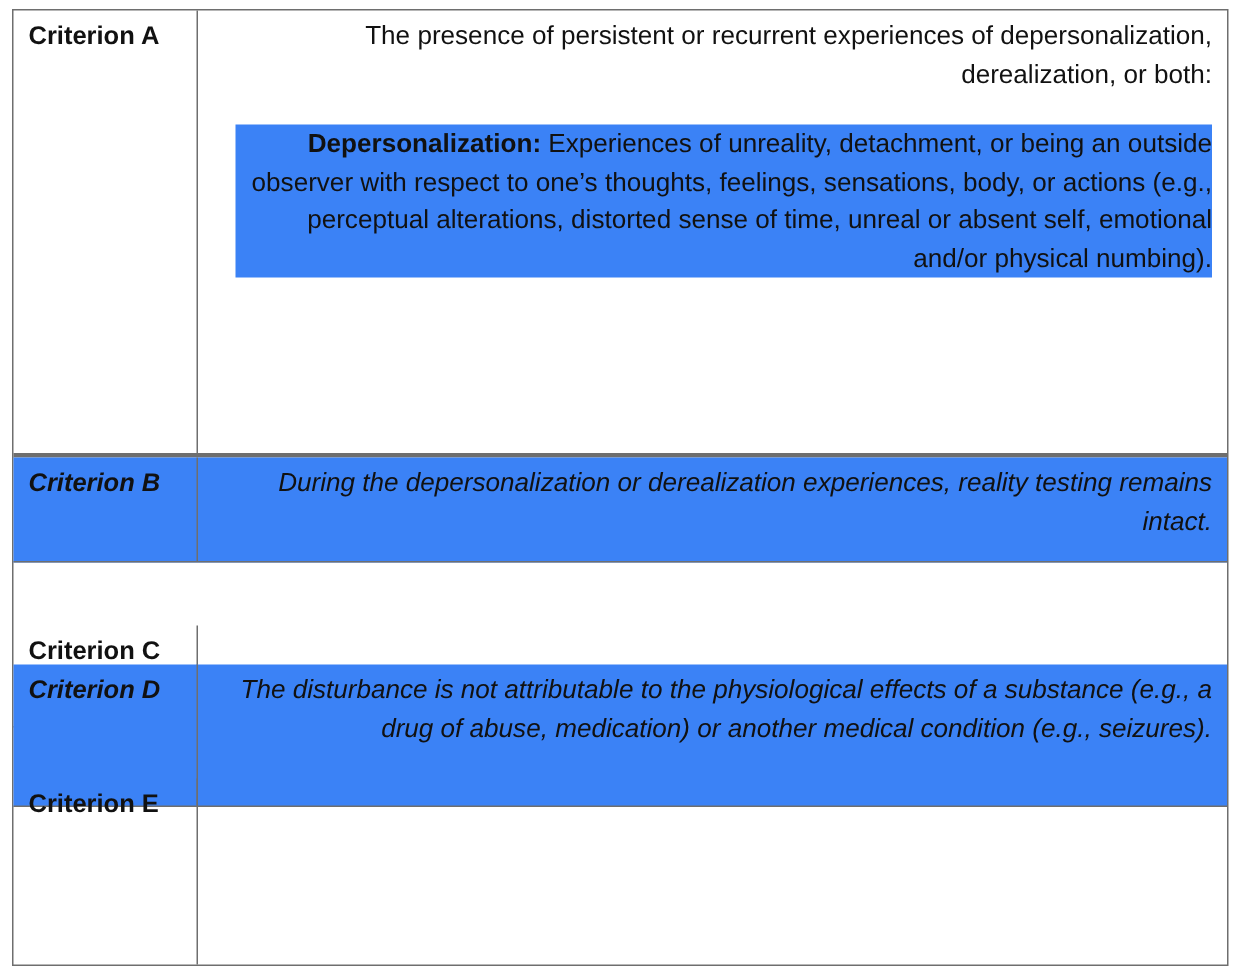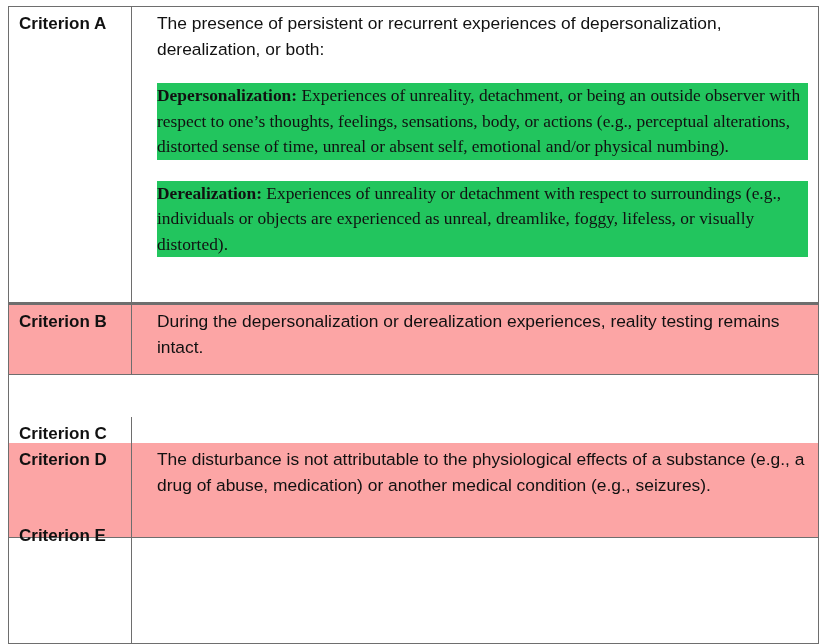--- a/index.html
+++ b/index.html
@@ -4,41 +4,40 @@
 <style>
   html, body { margin: 0; padding: 0; background: #ffffff; }
   body { width: 824px; height: 644px; position: relative; overflow: hidden;
          font-family: "Liberation Sans", sans-serif; color: #111111; }
   .tbl { position: absolute; left: 8px; top: 6px; width: 811px; height: 638px;
          border: 1px solid #6e6e6e; box-sizing: border-box; }
   .row { position: absolute; left: 0; right: 0; box-sizing: border-box;
          border-bottom: 1px solid #6e6e6e; }
   .row.last { border-bottom: none; }
   .row.thick { border-bottom: 3px solid #6e6e6e; }
-  .row.gray { background: #fca5a5; }
+  .row.gray { background: #3b82f6; font-style: italic; }
   .label { position: absolute; left: 0; top: 0; bottom: 0; width: 123px;
            box-sizing: border-box; border-right: 1px solid #6e6e6e;
            padding: 4px 0 0 10px; font-weight: bold; font-size: 17px; line-height: 25.5px; }
   .content { position: absolute; left: 124px; top: 0; right: 0; bottom: 0;
-             padding: 4px 10px 0 24px; font-size: 17.4px; line-height: 25.5px; }
+             padding: 4px 10px 0 24px; font-size: 17.4px; line-height: 25.5px; text-align: right; }
   .content p { margin: 0; }
   .content p + p { margin-top: 21px; }
-  .soft { background: #22c55e; margin-right: 18px; font-family: Liberation Serif, serif; }
+  .soft { background: #3b82f6; margin-right: 18px; }
   b { font-weight: bold; }
 </style>
 </head>
 <body>
 
 <div class="tbl">
   <div class="row thick" style="top:0;height:298px;">
     <div class="label">Criterion A</div>
     <div class="content">
       <p>The presence of persistent or recurrent experiences of depersonalization, derealization, or both:</p>
       <p class="soft"><b>Depersonalization:</b><span> Experiences of unreality, detachment, or being an outside observer with respect to one’s thoughts, feelings, sensations, body, or actions (e.g., perceptual alterations, distorted sense of time, unreal or absent self, emotional and/or physical numbing).</span></p>
-      <p class="soft"><b>Derealization:</b><span> Experiences of unreality or detachment with respect to surroundings (e.g., individuals or objects are experienced as unreal, dreamlike, foggy, lifeless, or visually distorted).</span></p>
     </div>
   </div>
   <div class="row gray" style="top:298px;height:70px;">
     <div class="label">Criterion B</div>
     <div class="content">During the depersonalization or derealization experiences, reality testing remains intact.</div>
   </div>
   <div class="row" style="top:380px;height:68px;margin-top:30px;">
     <div class="label">Criterion C</div>
   </div>
   <div class="row gray" style="top:436px;height:95px;">

